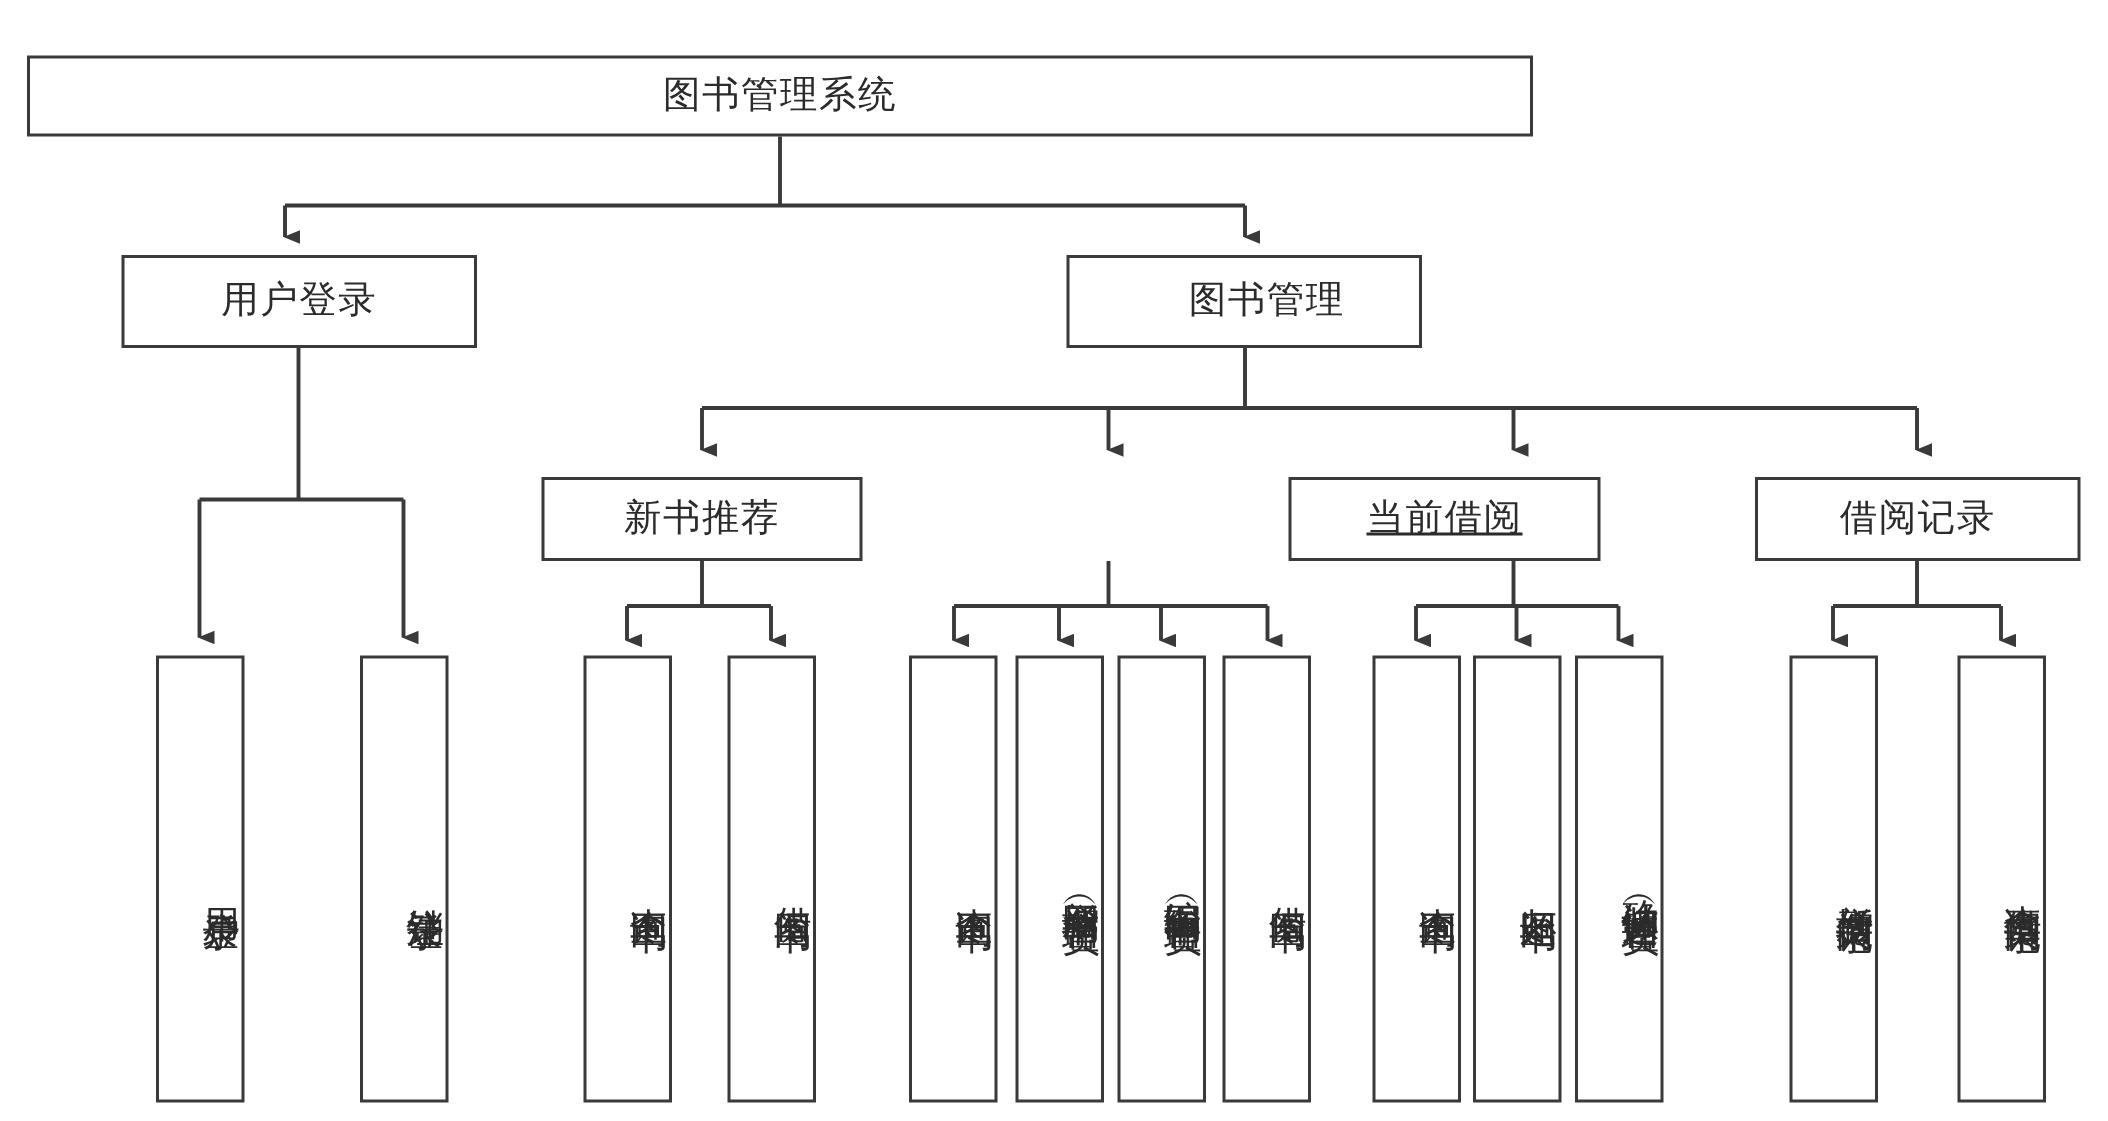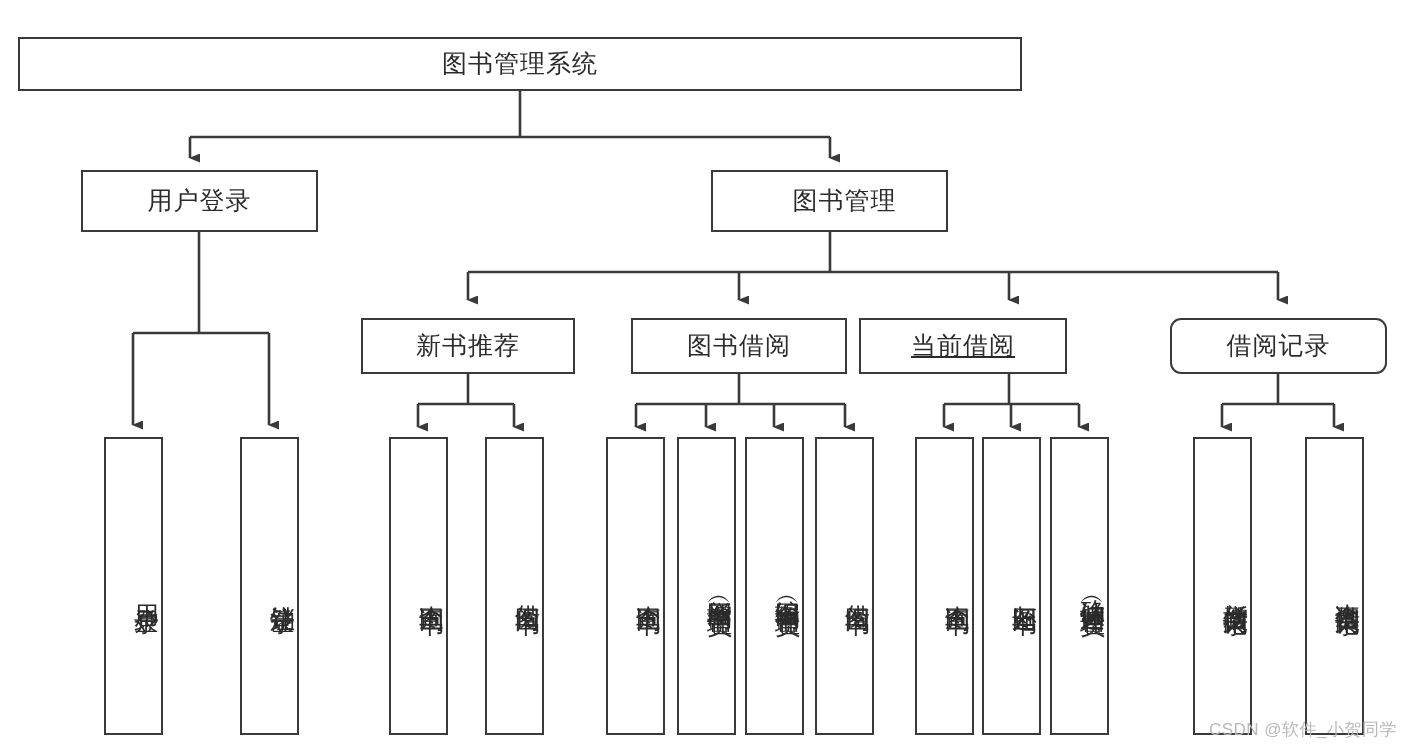--- a/index.html
+++ b/index.html
@@ -138,27 +138,24 @@
   <div class="node horizontal" style="left:81px; top:170px; width:237px; height:62px;">
     <span class="label">用户登录</span>
   </div>
   <div class="node horizontal" style="left:711px; top:170px; width:237px; height:62px;padding-left:30px;">
     <span class="label">图书管理</span>
   </div>
 
   <div class="node horizontal" style="left:361px; top:318px; width:214px; height:56px;">
     <span class="label">新书推荐</span>
   </div>
-  <div class="node horizontal" style="left:631px; top:318px; width:216px; height:56px;">
-    <span class="label">图书借阅</span>
-  </div>
   <div class="node horizontal" style="left:859px; top:318px; width:208px; height:56px;text-decoration:underline;">
     <span class="label">当前借阅</span>
   </div>
-  <div class="node horizontal" style="left:1170px; top:318px; width:217px; height:56px;border-radius:11px;">
+  <div class="node horizontal" style="left:1170px; top:318px; width:217px; height:56px;">
     <span class="label">借阅记录</span>
   </div>
 
   <div class="node vertical" style="left:104px; top:437px; width:59px; height:298px;">
     <span class="label">用户登录</span>
   </div>
   <div class="node vertical" style="left:240px; top:437px; width:59px; height:298px;">
     <span class="label">注销登录</span>
   </div>
 
@@ -192,14 +189,13 @@
     <span class="label">确认归还（管理员）</span>
   </div>
 
   <div class="node vertical" style="left:1193px; top:437px; width:59px; height:298px;">
     <span class="label">新增借阅记录</span>
   </div>
   <div class="node vertical" style="left:1305px; top:437px; width:59px; height:298px;">
     <span class="label">查询借阅记录</span>
   </div>
 
-  <div id="watermark">CSDN @软件_小贺同学</div>
 </div>
 
 </body></html>

